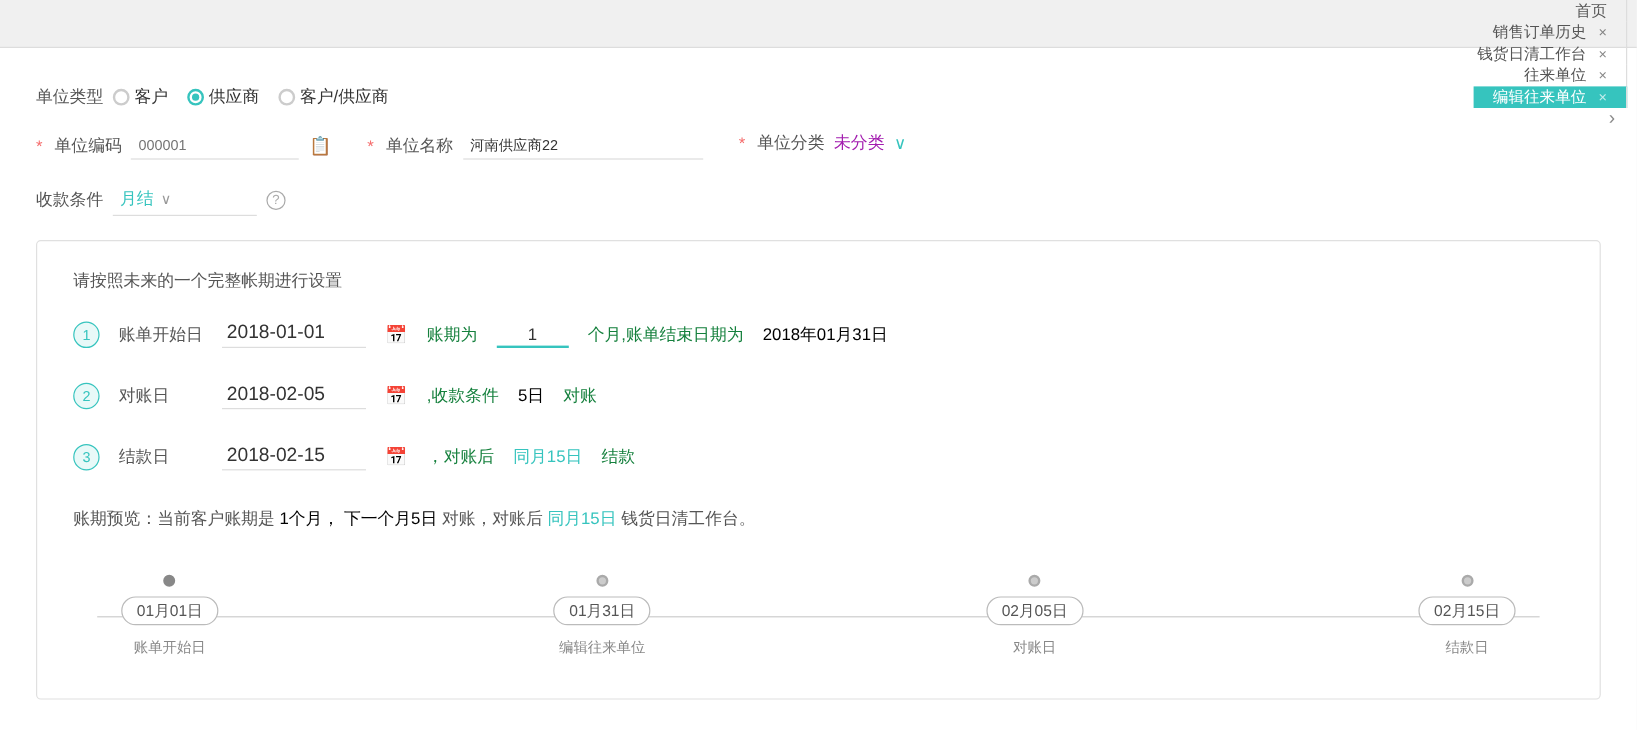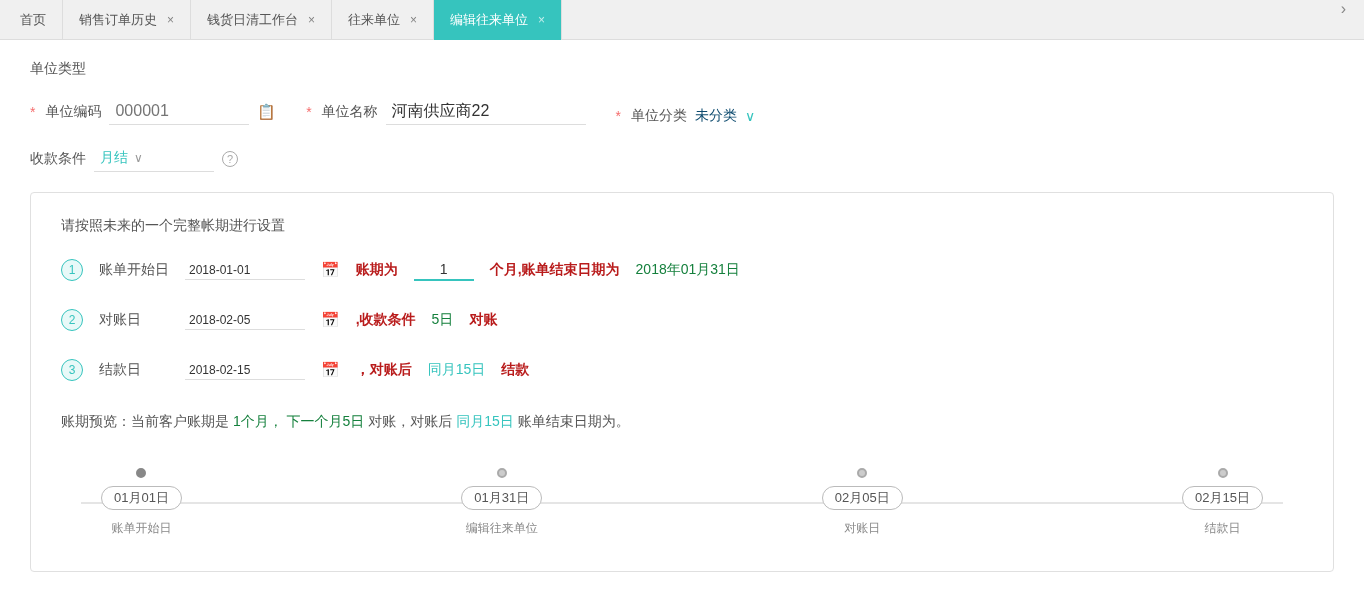--- a/index.html
+++ b/index.html
@@ -1,25 +1,26 @@
 <!DOCTYPE html>
 <html><head>
   <meta charset="utf-8">
   <style>
     * { box-sizing: border-box; margin: 0; padding: 0; }
     body { font-family: "Microsoft YaHei", "PingFang SC", sans-serif; font-size: 14px; color: #333; background: #f5f5f5; }
 
     
     .tab-bar {
       display: flex;
-      align-items: flex-start;
+      align-items: flex-end;
       background: #f0f0f0;
       border-bottom: 1px solid #ddd;
       height: 40px;
       padding: 0 8px;
+      flex-direction: column;
     }
     .tab {
       display: flex;
       align-items: center;
       padding: 0 16px;
       height: 40px;
       cursor: pointer;
       font-size: 13px;
       color: #555;
       border-right: 1px solid #ddd;
@@ -49,23 +50,24 @@
     
     .main-content {
       background: #fff;
       padding: 20px 30px;
       min-height: calc(100vh - 40px);
     }
 
     
     .form-row {
       display: flex;
-      align-items: flex-end;
+      align-items: flex-start;
       margin-bottom: 20px;
       gap: 30px;
+      margin-top: 12px;
     }
 
     .form-group {
       display: flex;
       align-items: center;
       gap: 8px;
     }
 
     .form-label {
       color: #555;
@@ -107,21 +109,21 @@
       height: 6px;
       border-radius: 50%;
       background: #36c4be;
     }
 
     
     .input-field {
       border: none;
       border-bottom: 1px solid #ddd;
       padding: 4px 6px;
-      font-size: 16px;
+      font-size: 12px;
       color: #333;
       outline: none;
       background: transparent;
     }
     .input-code { width: 140px; color: #999; }
     .input-name { width: 200px; }
 
     
     .select-field {
       display: flex;
@@ -148,21 +150,21 @@
       cursor: pointer;
       font-size: 14px;
     }
 
     
     .category-select {
       display: flex;
       align-items: center;
       gap: 8px;
     }
-    .category-value { color: #0c4a6e; }
+    .category-value { color: #a21caf; }
 
     
     .help-icon {
       width: 16px;
       height: 16px;
       border-radius: 50%;
       border: 1px solid #aaa;
       color: #aaa;
       font-size: 11px;
       display: flex;
@@ -210,34 +212,33 @@
     .step-label {
       color: #555;
       width: 70px;
       flex-shrink: 0;
     }
 
     .step-date-input {
       border: none;
       border-bottom: 1px solid #ddd;
       padding: 2px 4px;
-      font-size: 12px;
+      font-size: 16px;
       color: #333;
       width: 120px;
       outline: none;
       background: transparent;
     }
 
     .step-suffix {
-      color: #b91c1c;
+      color: #15803d;
       white-space: nowrap;
-      font-weight: bold;
-    }
-
-    .highlight-orange { color: #15803d; }
+    }
+
+    .highlight-orange { color: #000000; }
     .highlight-teal { color: #36c4be; }
 
     .period-input {
       border: none;
       border-bottom: 2px solid #36c4be;
       padding: 2px 4px;
       font-size: 14px;
       color: #333;
       width: 60px;
       text-align: center;
@@ -330,20 +331,34 @@
     <span class="close-btn">×</span>
   </div>
   <div class="tab-more">›</div>
 </div>
 
 <div class="main-content">
 
   <div class="form-row">
     <div class="form-group">
       <span class="form-label">单位类型</span>
+      <div class="radio-group">
+        <label class="radio-item">
+          <div class="radio-circle"></div>
+          <span>客户</span>
+        </label>
+        <label class="radio-item">
+          <div class="radio-circle checked"></div>
+          <span>供应商</span>
+        </label>
+        <label class="radio-item">
+          <div class="radio-circle"></div>
+          <span>客户/供应商</span>
+        </label>
+      </div>
     </div>
   </div>
 
   <div class="form-row">
     <div class="form-group">
       <span class="required-mark">*</span>
       <span class="form-label">单位编码</span>
       <input class="input-field input-code" type="text" placeholder="000001" style="">
       <span class="cal-icon">📋</span>
     </div>
@@ -404,21 +419,21 @@
       <span class="highlight-teal">同月15日</span>
       <span class="step-suffix">结款</span>
     </div>
 
     <div class="preview-text">
       <span>账期预览：当前客户账期是</span>
       <span class="highlight-orange">1个月，</span>
       <span class="highlight-orange">下一个月5日</span>
       <span> 对账，对账后</span>
       <span class="highlight-teal">同月15日</span>
-      <span> 账单结束日期为。</span>
+      <span> 钱货日清工作台。</span>
     </div>
 
     <div style="position: relative; padding: 10px 40px;">
       <div class="timeline-line"></div>
       <div class="timeline-points">
 
         <div class="timeline-point">
           <div class="timeline-dot start"></div>
           <div class="timeline-badge">01月01日</div>
           <div class="timeline-sub-label">账单开始日</div>

